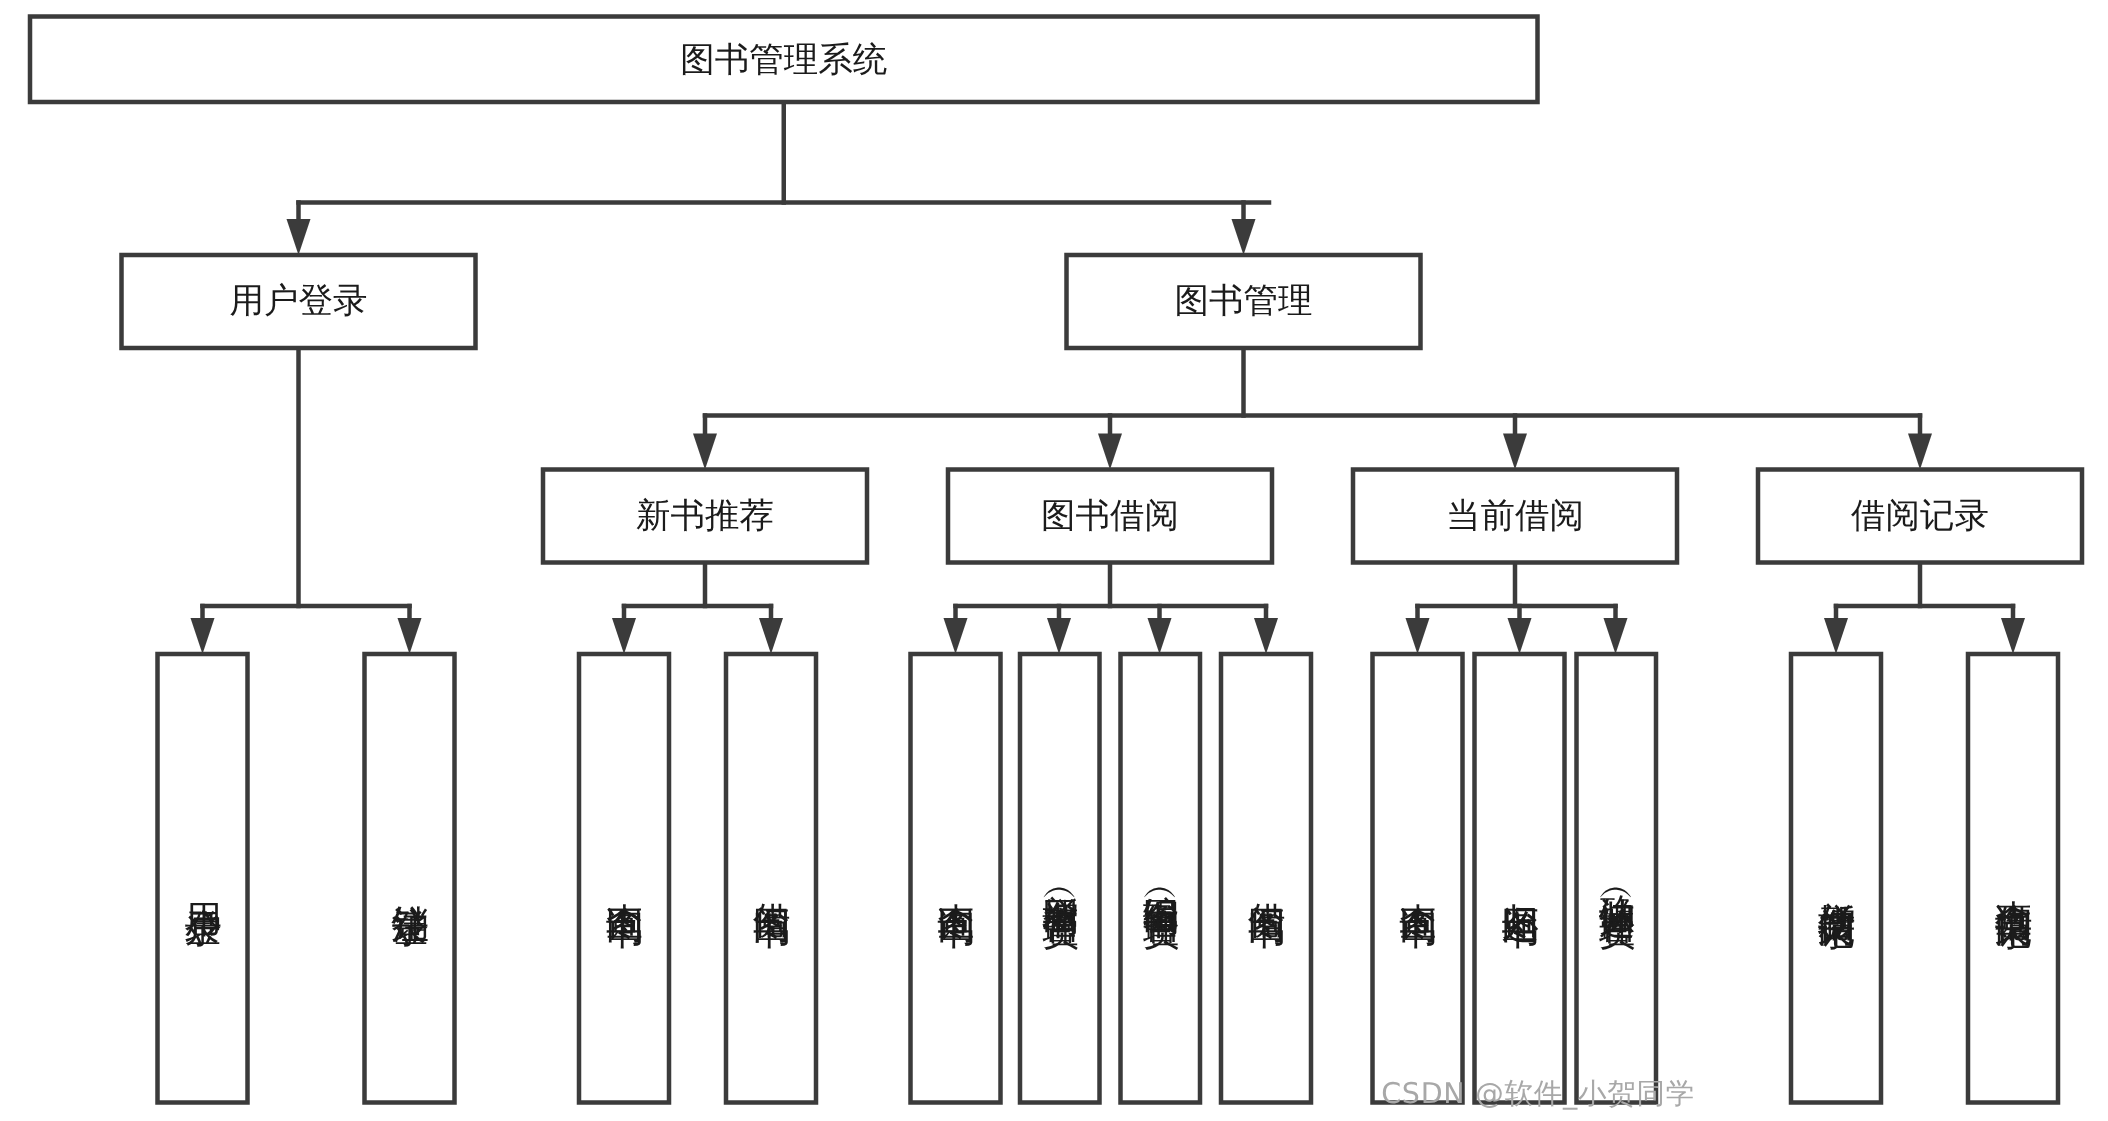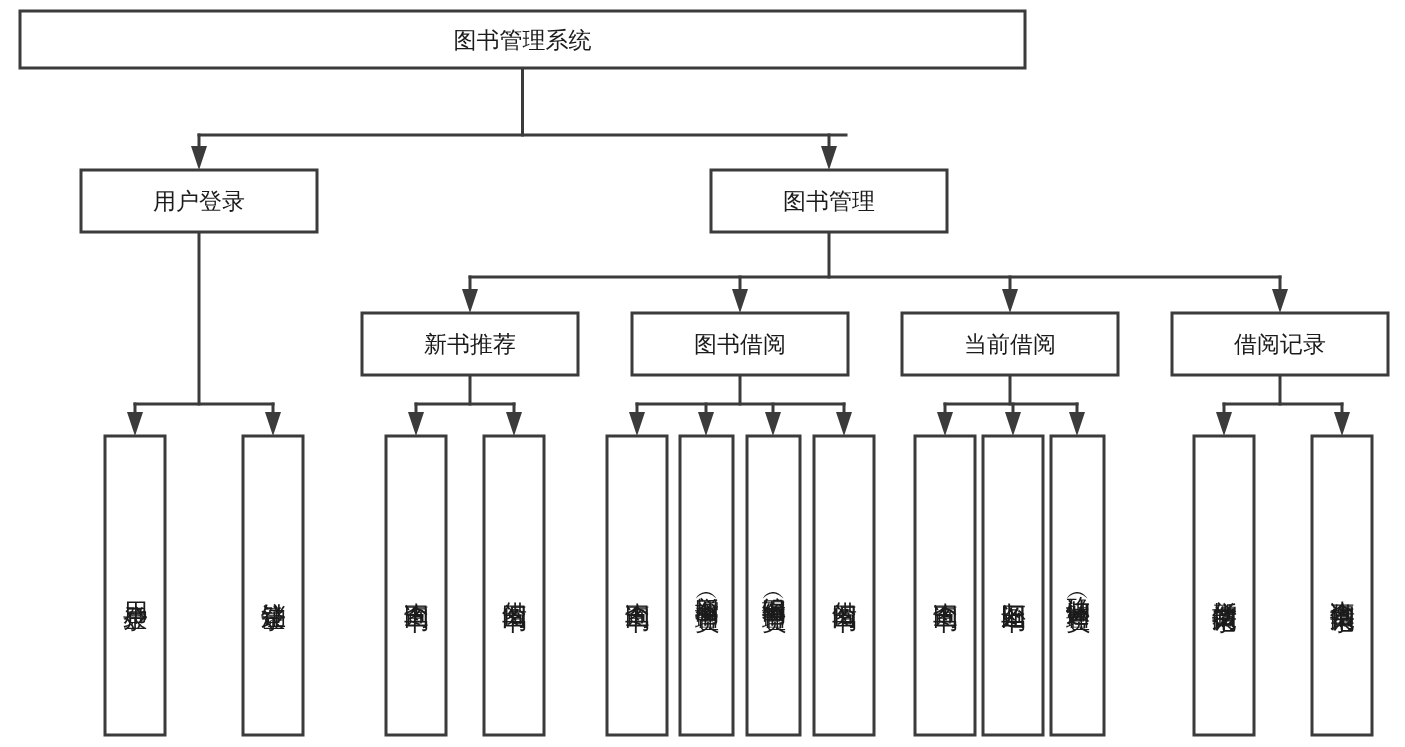--- a/index.html
+++ b/index.html
@@ -208,13 +208,14 @@
   <div class="leaf-label" style="left:607px; top:436px; width:60px; height:299px; display:flex; align-items:center; justify-content:center;">查询图书</div>
   <div class="leaf-label" style="left:680px; top:440px; width:53px; height:291px; display:flex; align-items:center; justify-content:center; font-size:24px;">新增图书（管理员）</div>
   <div class="leaf-label" style="left:747px; top:440px; width:53px; height:291px; display:flex; align-items:center; justify-content:center; font-size:24px;">编辑图书（管理员）</div>
   <div class="leaf-label" style="left:814px; top:436px; width:60px; height:299px; display:flex; align-items:center; justify-content:center;">借阅图书</div>
   <div class="leaf-label" style="left:915px; top:436px; width:60px; height:299px; display:flex; align-items:center; justify-content:center;">查询图书</div>
   <div class="leaf-label" style="left:983px; top:436px; width:60px; height:299px; display:flex; align-items:center; justify-content:center;">归还图书</div>
   <div class="leaf-label" style="left:1051px; top:440px; width:53px; height:291px; display:flex; align-items:center; justify-content:center; font-size:24px;">确认归还（管理员）</div>
   <div class="leaf-label" style="left:1194px; top:436px; width:60px; height:299px; display:flex; align-items:center; justify-content:center;">新增借阅记录</div>
   <div class="leaf-label" style="left:1312px; top:436px; width:60px; height:299px; display:flex; align-items:center; justify-content:center;">查询借阅记录</div>
 
+  <div class="watermark">CSDN @软件_小贺同学</div>
 </div>
 
 </body></html>

